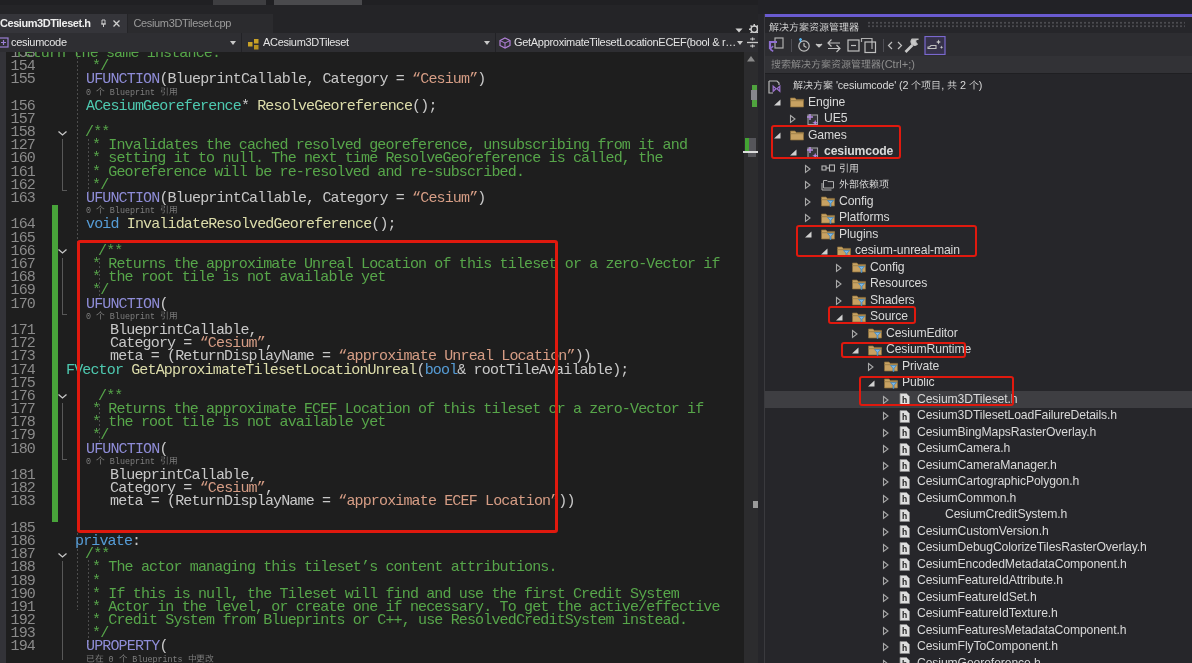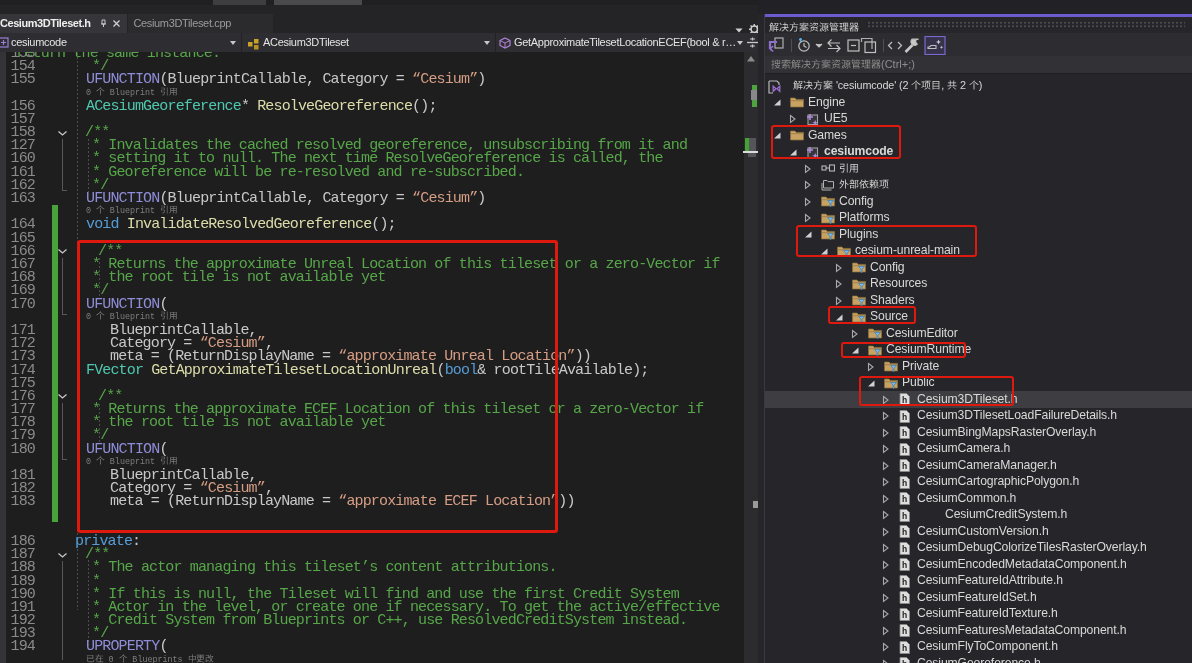--- a/index.html
+++ b/index.html
@@ -179,37 +179,38 @@
 <div class="r cl-row" style="top:258.7px"><span class="cd" style="margin-left:86px"><span class="cl">0&nbsp;</span><svg class="cj" style="width:8.75px;height:8.75px;vertical-align:-1.05px" viewBox="0 0 12 12">
             <use href="#cj11"></use>
           </svg><span class="cl">&nbsp;Blueprint&nbsp;</span><svg class="cj" style="width:8.75px;height:8.75px;vertical-align:-1.05px" viewBox="0 0 12 12">
             <use href="#cj15"></use>
           </svg><svg class="cj" style="width:8.75px;height:8.75px;vertical-align:-1.05px" viewBox="0 0 12 12">
             <use href="#cj16"></use>
           </svg></span></div>
 <div class="r" style="top:271.9px"><span class="ln">171</span><span class="cd" style="margin-left:110px">BlueprintCallable,</span></div>
 <div class="r" style="top:285.1px"><span class="ln">172</span><span class="cd" style="margin-left:110px">Category = <span class="s">“Cesium”</span>,</span></div>
 <div class="r" style="top:298.3px"><span class="ln">173</span><span class="cd" style="margin-left:110px">meta = (ReturnDisplayName = <span class="s">“approximate Unreal Location”</span>))</span></div>
-<div class="r" style="top:311.5px"><span class="ln">174</span><span class="cd" style="margin-left:86px"><span class="t">FVector</span> <span class="f">GetApproximateTilesetLocationUnreal</span>(<span class="k">bool</span>&amp; rootTileAvailable);</span></div>
+<div class="r" style="top:311.5px"><span class="ln">174</span><span class="cd" style="margin-left:66px"><span class="t">FVector</span> <span class="f">GetApproximateTilesetLocationUnreal</span>(<span class="k">bool</span>&amp; rootTileAvailable);</span></div>
 <div class="r" style="top:324.6px"><span class="ln">175</span><span class="cd" style="margin-left:86px"></span></div>
 <div class="r" style="top:337.8px"><span class="ln">176</span><span class="cd" style="margin-left:98px"><span class="c">/**</span></span></div>
 <div class="r" style="top:351.0px"><span class="ln">177</span><span class="cd" style="margin-left:92px"><span class="c">* Returns the approximate ECEF Location of this tileset or a zero-Vector if</span></span></div>
 <div class="r" style="top:364.2px"><span class="ln">178</span><span class="cd" style="margin-left:92px"><span class="c">* the root tile is not available yet</span></span></div>
 <div class="r" style="top:377.4px"><span class="ln">179</span><span class="cd" style="margin-left:92px"><span class="c">*/</span></span></div>
 <div class="r" style="top:390.6px"><span class="ln">180</span><span class="cd" style="margin-left:86px"><span class="m">UFUNCTION</span>(</span></div>
 <div class="r cl-row" style="top:403.8px"><span class="cd" style="margin-left:86px"><span class="cl">0&nbsp;</span><svg class="cj" style="width:8.75px;height:8.75px;vertical-align:-1.05px" viewBox="0 0 12 12">
             <use href="#cj11"></use>
           </svg><span class="cl">&nbsp;Blueprint&nbsp;</span><svg class="cj" style="width:8.75px;height:8.75px;vertical-align:-1.05px" viewBox="0 0 12 12">
             <use href="#cj15"></use>
           </svg><svg class="cj" style="width:8.75px;height:8.75px;vertical-align:-1.05px" viewBox="0 0 12 12">
             <use href="#cj16"></use>
           </svg></span></div>
 <div class="r" style="top:417.0px"><span class="ln">181</span><span class="cd" style="margin-left:110px">BlueprintCallable,</span></div>
 <div class="r" style="top:430.2px"><span class="ln">182</span><span class="cd" style="margin-left:110px">Category = <span class="s">“Cesium”</span>,</span></div>
 <div class="r" style="top:443.4px"><span class="ln">183</span><span class="cd" style="margin-left:110px">meta = (ReturnDisplayName = <span class="s">“approximate ECEF Location”</span>))</span></div>
+<div class="r" style="top:469.7px"><span class="ln">185</span><span class="cd" style="margin-left:86px"></span></div>
 <div class="r" style="top:482.9px"><span class="ln">186</span><span class="cd" style="margin-left:75px"><span class="k">private</span>:</span></div>
 <div class="r" style="top:496.1px"><span class="ln">187</span><span class="cd" style="margin-left:85px"><span class="c">/**</span></span></div>
 <div class="r" style="top:509.3px"><span class="ln">188</span><span class="cd" style="margin-left:92px"><span class="c">* The actor managing this tileset’s content attributions.</span></span></div>
 <div class="r" style="top:522.5px"><span class="ln">189</span><span class="cd" style="margin-left:92px"><span class="c">*</span></span></div>
 <div class="r" style="top:535.7px"><span class="ln">190</span><span class="cd" style="margin-left:92px"><span class="c">* If this is null, the Tileset will find and use the first Credit System</span></span></div>
 <div class="r" style="top:548.9px"><span class="ln">191</span><span class="cd" style="margin-left:92px"><span class="c">* Actor in the level, or create one if necessary. To get the active/effective</span></span></div>
 <div class="r" style="top:562.1px"><span class="ln">192</span><span class="cd" style="margin-left:92px"><span class="c">* Credit System from Blueprints or C++, use ResolvedCreditSystem instead.</span></span></div>
 <div class="r" style="top:575.3px"><span class="ln">193</span><span class="cd" style="margin-left:92px"><span class="c">*/</span></span></div>
 <div class="r" style="top:588.4px"><span class="ln">194</span><span class="cd" style="margin-left:86px"><span class="m">UPROPERTY</span>(</span></div>
 <div class="r cl-row" style="top:601.6px"><span class="cd" style="margin-left:86px"><svg class="cj" style="width:8.75px;height:8.75px;vertical-align:-1.05px" viewBox="0 0 12 12">

